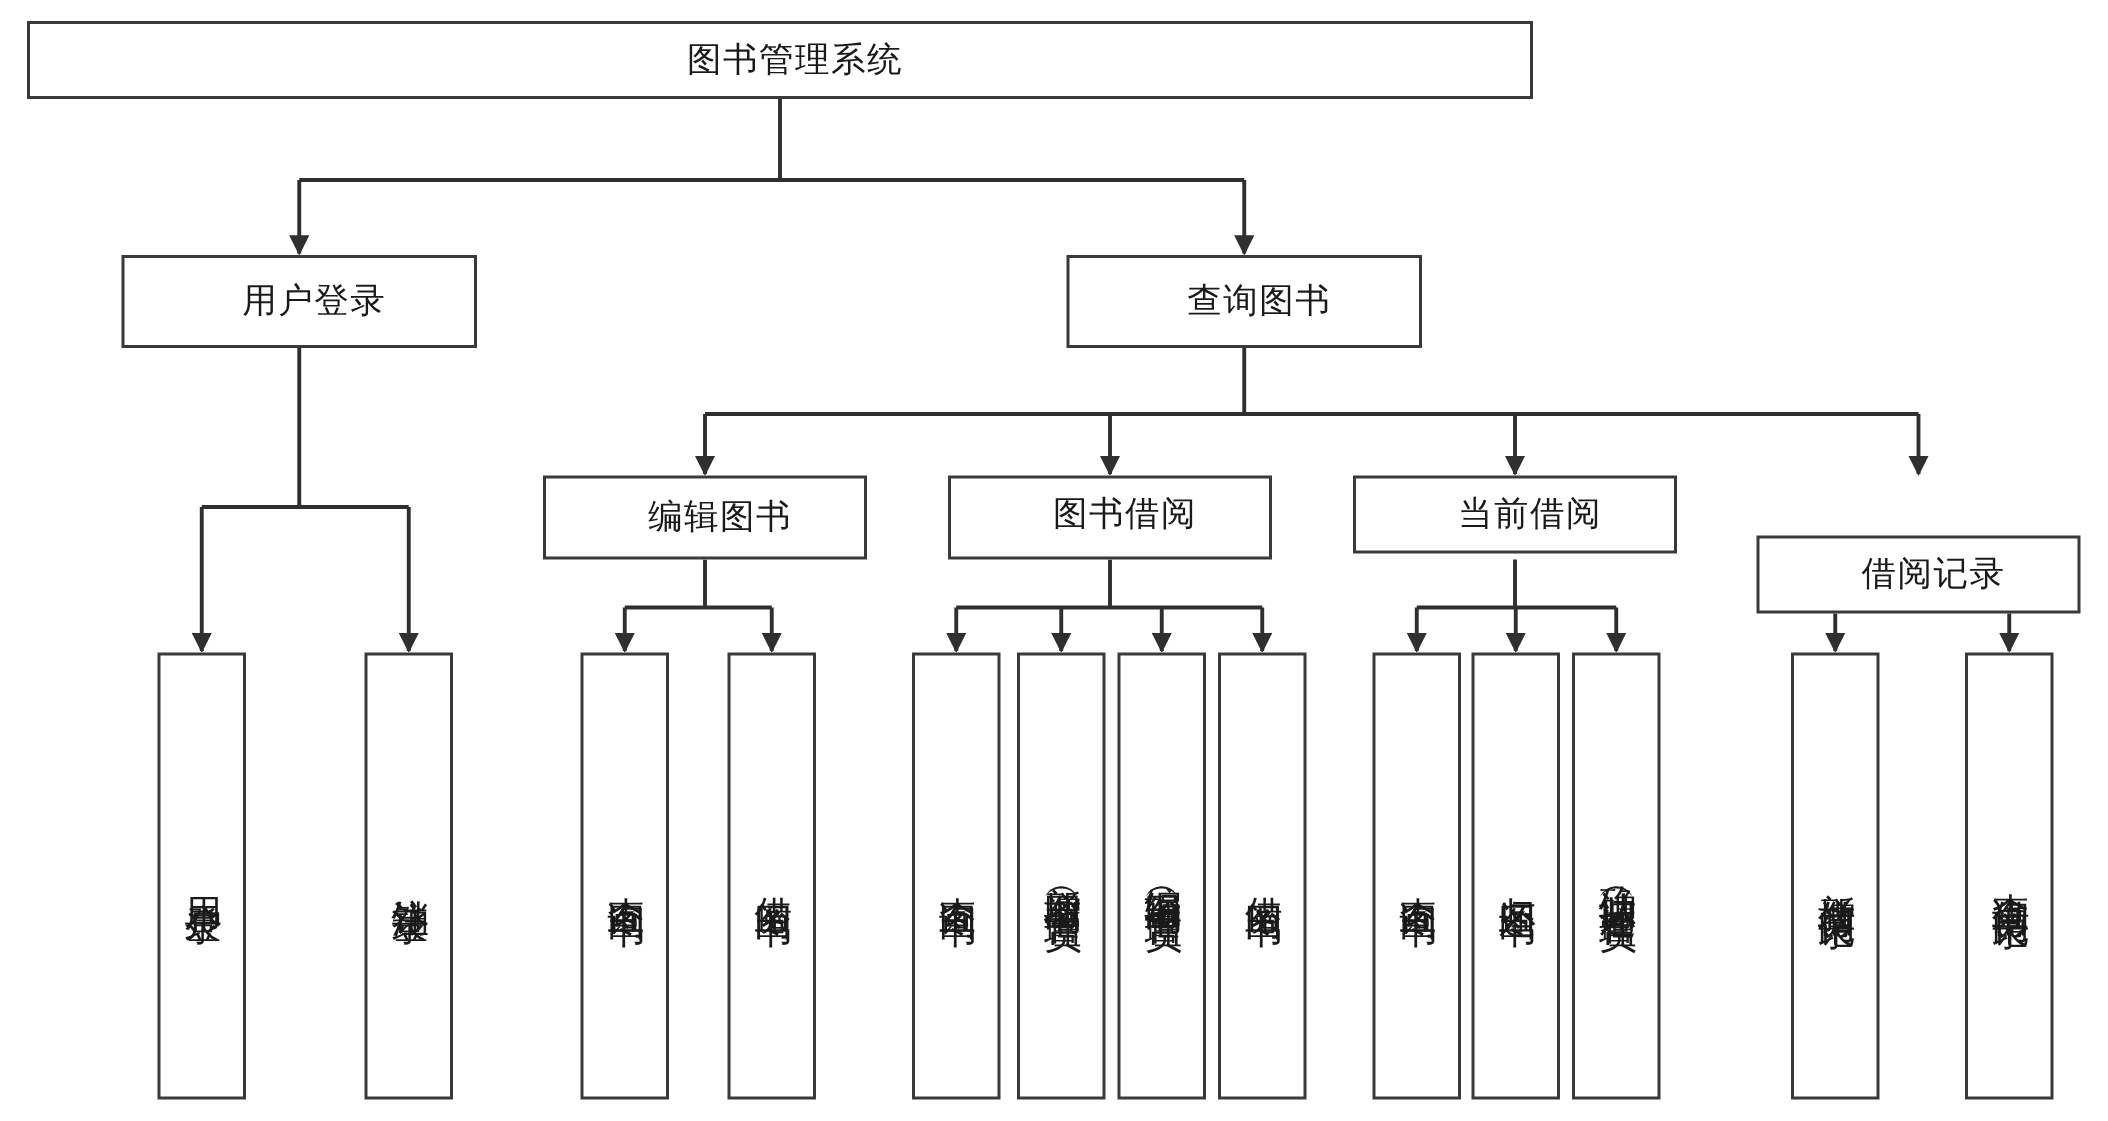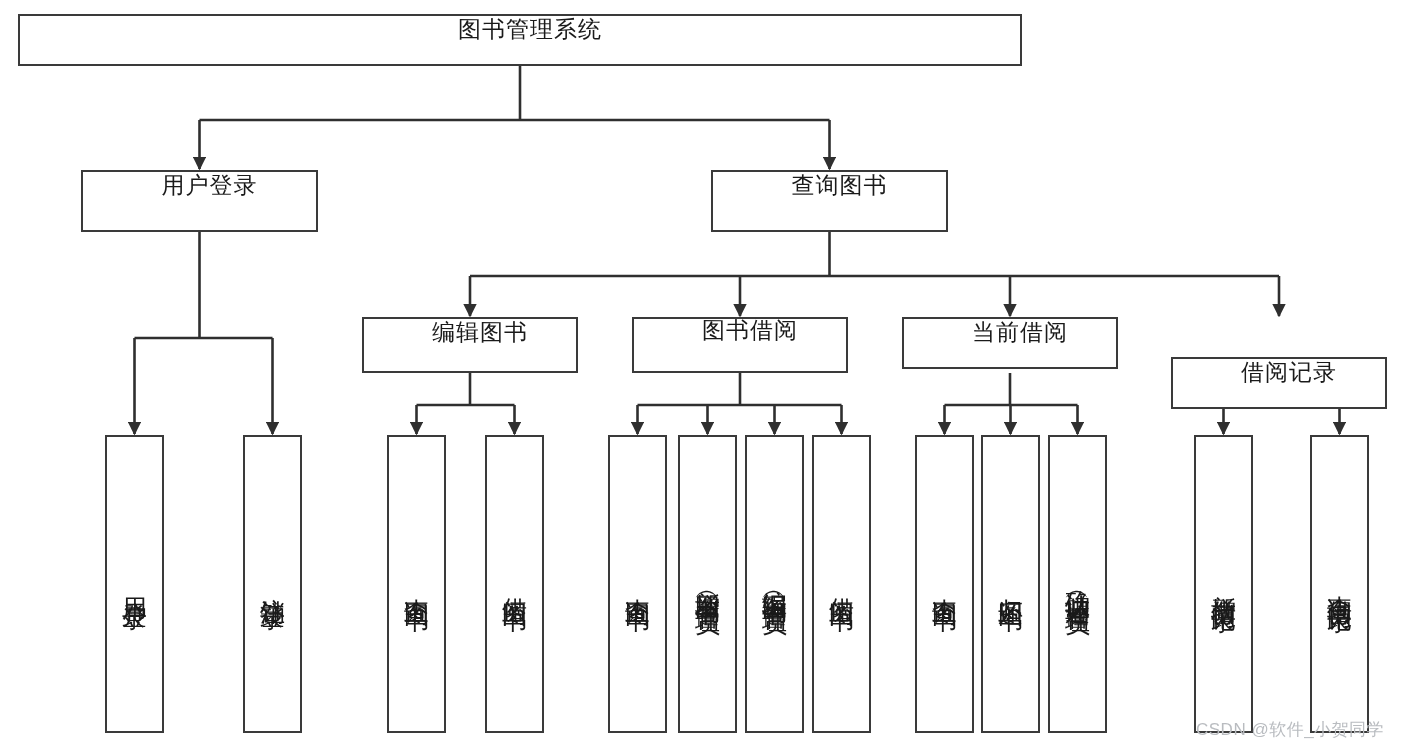--- a/index.html
+++ b/index.html
@@ -26,21 +26,21 @@
     width: 1405px;
     height: 747px;
     pointer-events: none;
   }
   .node {
     position: absolute;
     box-sizing: border-box;
     background: #ffffff;
     border: 2px solid #3a3a3a;
     display: flex;
-    align-items: flex-start;
+    align-items: center;
     justify-content: center;
     color: #1a1a1a;
     padding-left: 20px;
   }
   .node-label {
     display: block;
     text-align: center;
     line-height: 1.18;
     color: #1a1a1a;
   }
@@ -175,15 +175,14 @@
         <span class="node-label">确认归还（管理员）</span>
       </div>
       <div class="node vertical" style="left: 1194px; top: 435px; width: 59px; height: 298px;">
         <span class="node-label">新增借阅记录</span>
       </div>
       <div class="node vertical" style="left: 1310px; top: 435px; width: 59px; height: 298px;">
         <span class="node-label">查询借阅记录</span>
       </div>
     </div>
 
-  <div class="watermark" style="left: 1196px; top: 718px;">CSDN @软件_小贺同学</div>
 
 </div>
 
 </body></html>

